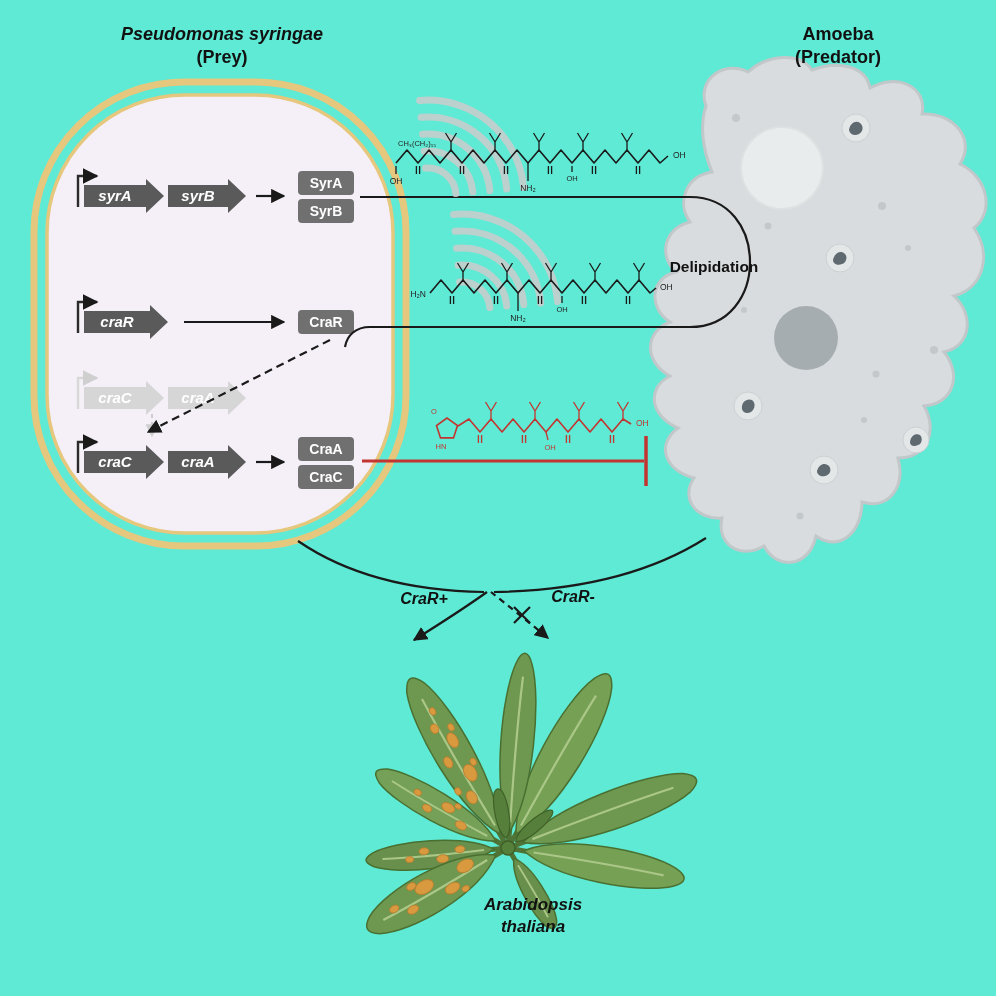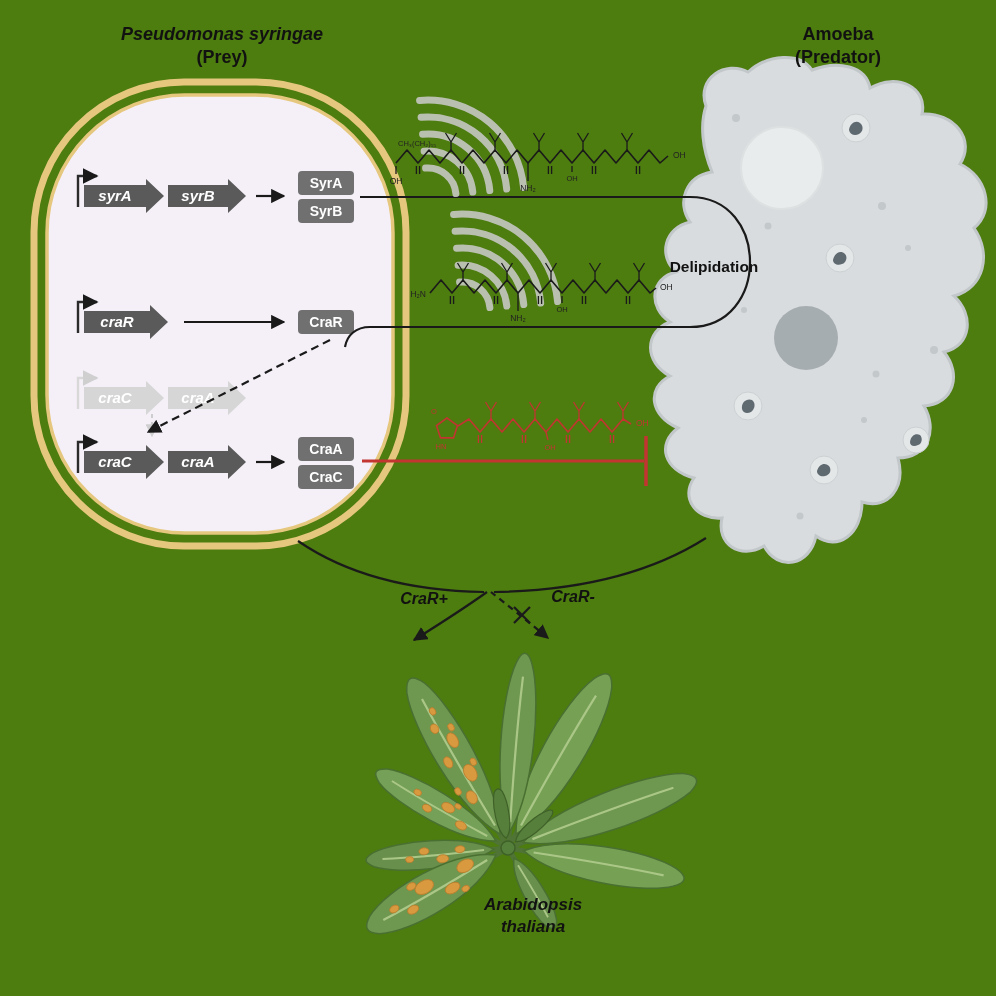--- a/index.html
+++ b/index.html
@@ -1,16 +1,16 @@
 <!DOCTYPE html>
 <html><head>
 <meta charset="utf-8">
 <style>
   html,body{margin:0;padding:0;background:#fff;}
-  .canvas{position:relative;width:996px;height:996px;background:#4d7c0f;font-family:"Liberation Sans",sans-serif;overflow:hidden;}
+  .canvas{position:relative;width:996px;height:996px;background:#5eead4;font-family:"Liberation Sans",sans-serif;overflow:hidden;}
   svg{display:block;}
   .title{font:bold 18px "Liberation Sans",sans-serif;fill:#111;}
   .title-i{font:italic bold 18px "Liberation Sans",sans-serif;fill:#111;}
   .gene-label{font:italic bold 15px "Liberation Sans",sans-serif;fill:#ffffff;}
   .box-label{font:bold 14px "Liberation Sans",sans-serif;fill:#ffffff;}
   .proc-label{font:bold 15.5px "Liberation Sans",sans-serif;fill:#111;}
   .outcome-label{font:italic bold 16px "Liberation Sans",sans-serif;fill:#111;}
   .plant-label{font:italic bold 17px "Liberation Sans",sans-serif;fill:#111;}
   .chem{font:8.5px "Liberation Sans",sans-serif;fill:#222;}
   .chem-sm{font:7.5px "Liberation Sans",sans-serif;fill:#222;}

